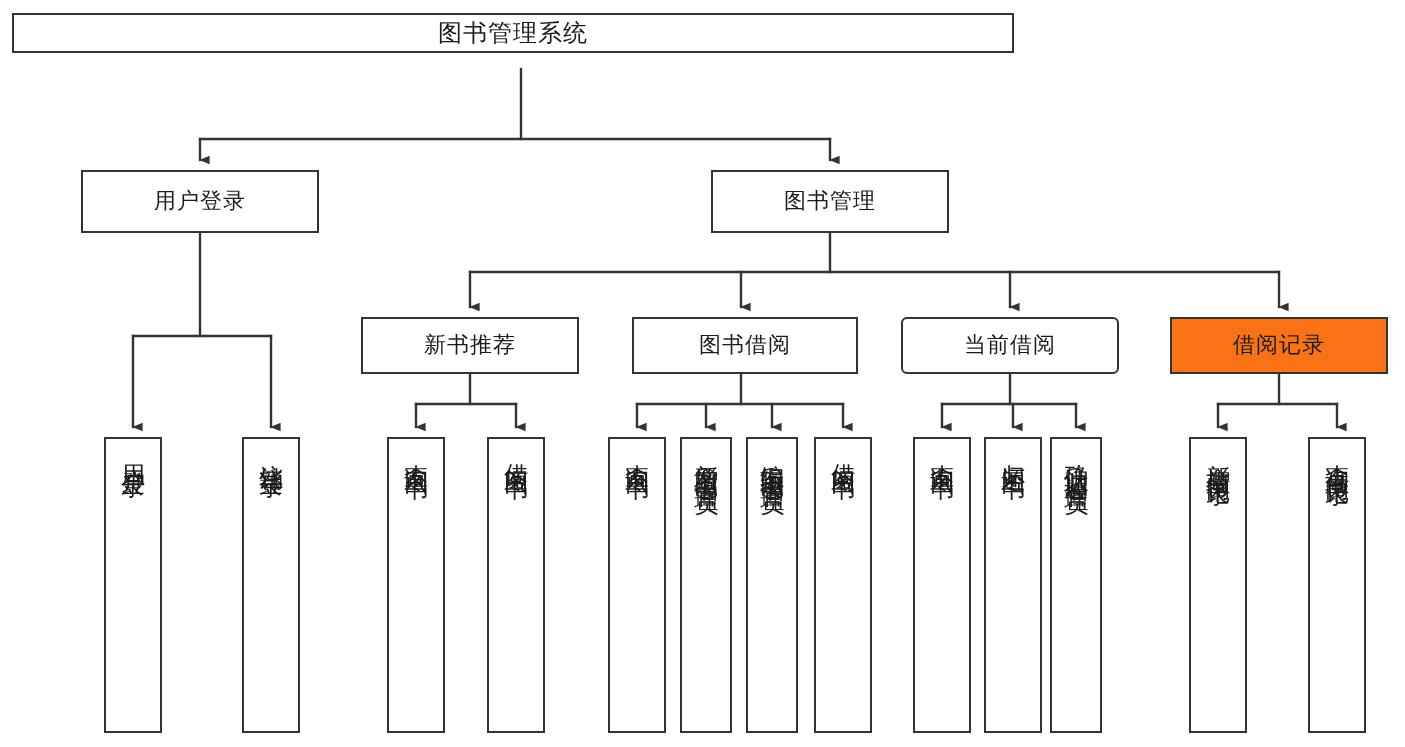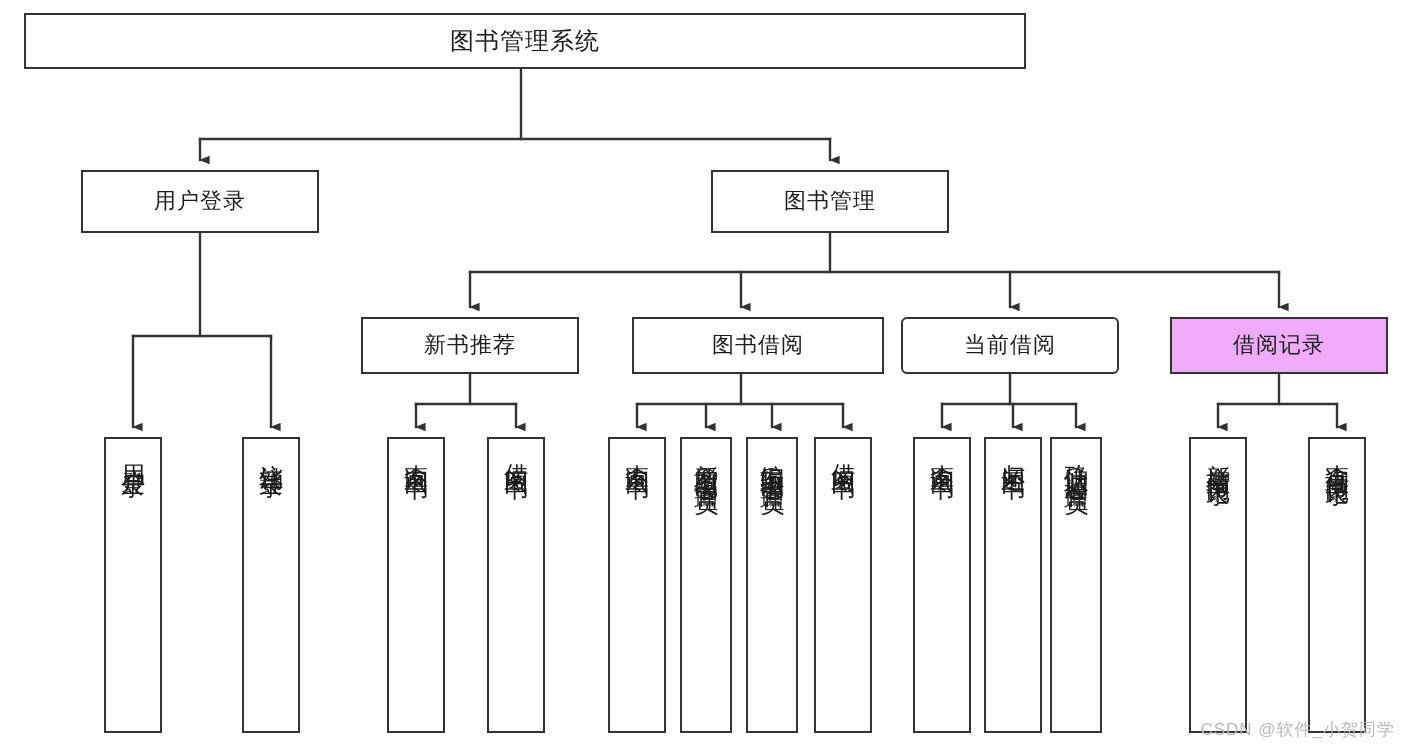--- a/index.html
+++ b/index.html
@@ -121,41 +121,41 @@
       <path d="M 1013 404 L 1013 427" marker-end="url(#arrowhead)"></path>
       <path d="M 1076 404 L 1076 427" marker-end="url(#arrowhead)"></path>
 
       <path d="M 1279 374 L 1279 404"></path>
       <path d="M 1218 404 L 1337 404"></path>
       <path d="M 1218 404 L 1218 427" marker-end="url(#arrowhead)"></path>
       <path d="M 1337 404 L 1337 427" marker-end="url(#arrowhead)"></path>
     </g>
   </svg>
 
-  <div class="node node-h" id="root-node" style="left: 24px; top: 13px; width: 1002px; height: 56px; border-color: rgb(51, 51, 51); background: rgb(255, 255, 255);">
+  <div class="node node-h" id="root-node" style="left: 12px; top: 13px; width: 1002px; height: 40px; border-color: rgb(51, 51, 51); background: rgb(255, 255, 255);">
     <span class="node-label" style="color: rgb(27, 27, 27);">图书管理系统</span>
   </div>
 
   <div class="node node-h" style="left: 81px; top: 170px; width: 238px; height: 63px; border-color: rgb(51, 51, 51); background: rgb(255, 255, 255);">
     <span class="node-label" style="color: rgb(27, 27, 27);">用户登录</span>
   </div>
   <div class="node node-h" style="left: 711px; top: 170px; width: 238px; height: 63px; border-color: rgb(51, 51, 51); background: rgb(255, 255, 255); align-items: center;">
     <span class="node-label" style="color: rgb(27, 27, 27);">图书管理</span>
   </div>
 
   <div class="node node-h" style="left: 361px; top: 317px; width: 218px; height: 57px; border-color: rgb(51, 51, 51); background: rgb(255, 255, 255);">
     <span class="node-label" style="color: rgb(27, 27, 27);">新书推荐</span>
   </div>
-  <div class="node node-h" style="left: 632px; top: 317px; width: 252px; height: 57px; border-color: rgb(51, 51, 51); background: rgb(255, 255, 255);">
+  <div class="node node-h" style="left: 632px; top: 317px; width: 226px; height: 57px; border-color: rgb(51, 51, 51); background: rgb(255, 255, 255);">
     <span class="node-label" style="color: rgb(27, 27, 27);">图书借阅</span>
   </div>
   <div class="node node-h" style="left: 901px; top: 317px; width: 218px; height: 57px; border-color: rgb(51, 51, 51); background: rgb(255, 255, 255); border-radius: 6px;">
     <span class="node-label" style="color: rgb(27, 27, 27);">当前借阅</span>
   </div>
-  <div class="node node-h" style="left: 1170px; top: 317px; width: 218px; height: 57px; border-color: rgb(51, 51, 51); background: #f0abfc;">
+  <div class="node node-h" style="left: 1170px; top: 317px; width: 218px; height: 57px; border-color: rgb(51, 51, 51); background: #f97316;">
     <span class="node-label" style="color: rgb(27, 27, 27);">借阅记录</span>
   </div>
 
   <div class="node node-v" style="left: 104px; top: 437px; width: 58px; height: 296px; border-color: rgb(51, 51, 51); background: rgb(255, 255, 255);">
     <span class="node-label" style="color: rgb(27, 27, 27);">用户登录</span>
   </div>
   <div class="node node-v" style="left: 242px; top: 437px; width: 58px; height: 296px; border-color: rgb(51, 51, 51); background: rgb(255, 255, 255);">
     <span class="node-label" style="color: rgb(27, 27, 27);">注销登录</span>
   </div>
   <div class="node node-v" style="left: 387px; top: 437px; width: 58px; height: 296px; border-color: rgb(51, 51, 51); background: rgb(255, 255, 255);">
@@ -185,14 +185,13 @@
   <div class="node node-v" style="left: 1050px; top: 437px; width: 52px; height: 296px; border-color: rgb(51, 51, 51); background: rgb(255, 255, 255);">
     <span class="node-label" style="color: rgb(27, 27, 27);">确认归还（管理员）</span>
   </div>
   <div class="node node-v" style="left: 1189px; top: 437px; width: 58px; height: 296px; border-color: rgb(51, 51, 51); background: rgb(255, 255, 255);">
     <span class="node-label" style="color: rgb(27, 27, 27);">新增借阅记录</span>
   </div>
   <div class="node node-v" style="left: 1308px; top: 437px; width: 58px; height: 296px; border-color: rgb(51, 51, 51); background: rgb(255, 255, 255);">
     <span class="node-label" style="color: rgb(27, 27, 27);">查询借阅记录</span>
   </div>
 
-  <div id="watermark">CSDN @软件_小贺同学</div>
 </div>
 
 </body></html>

